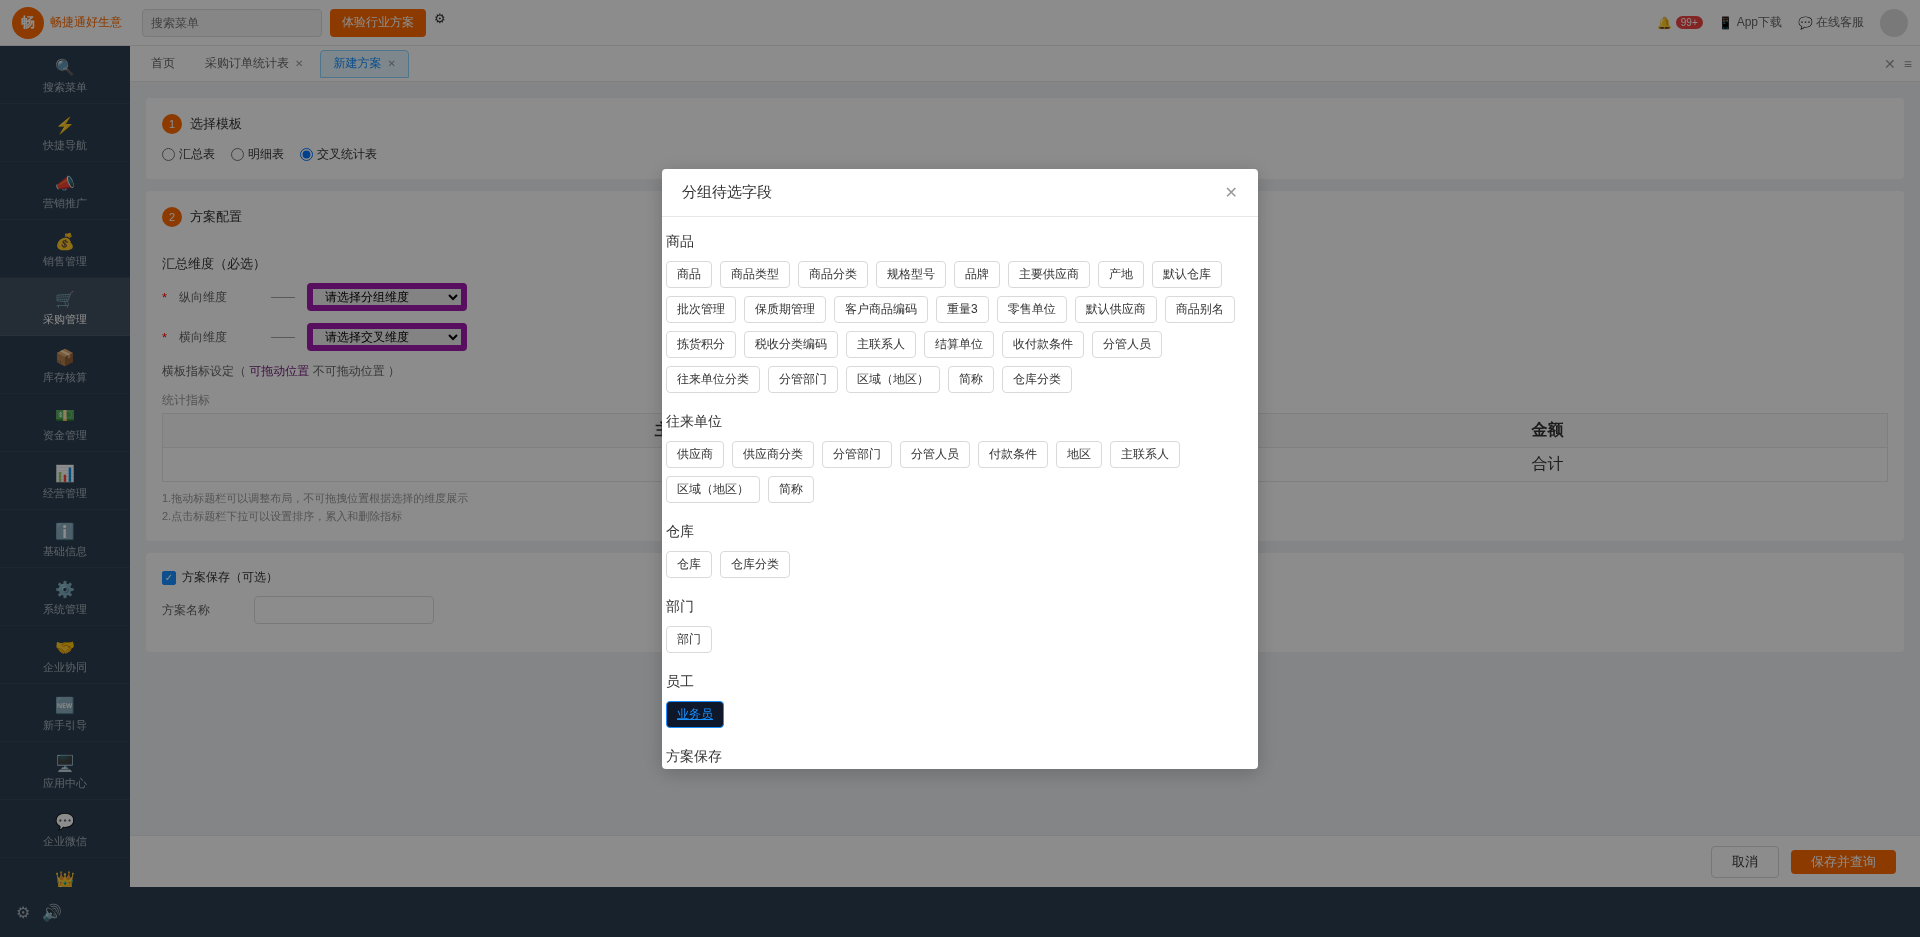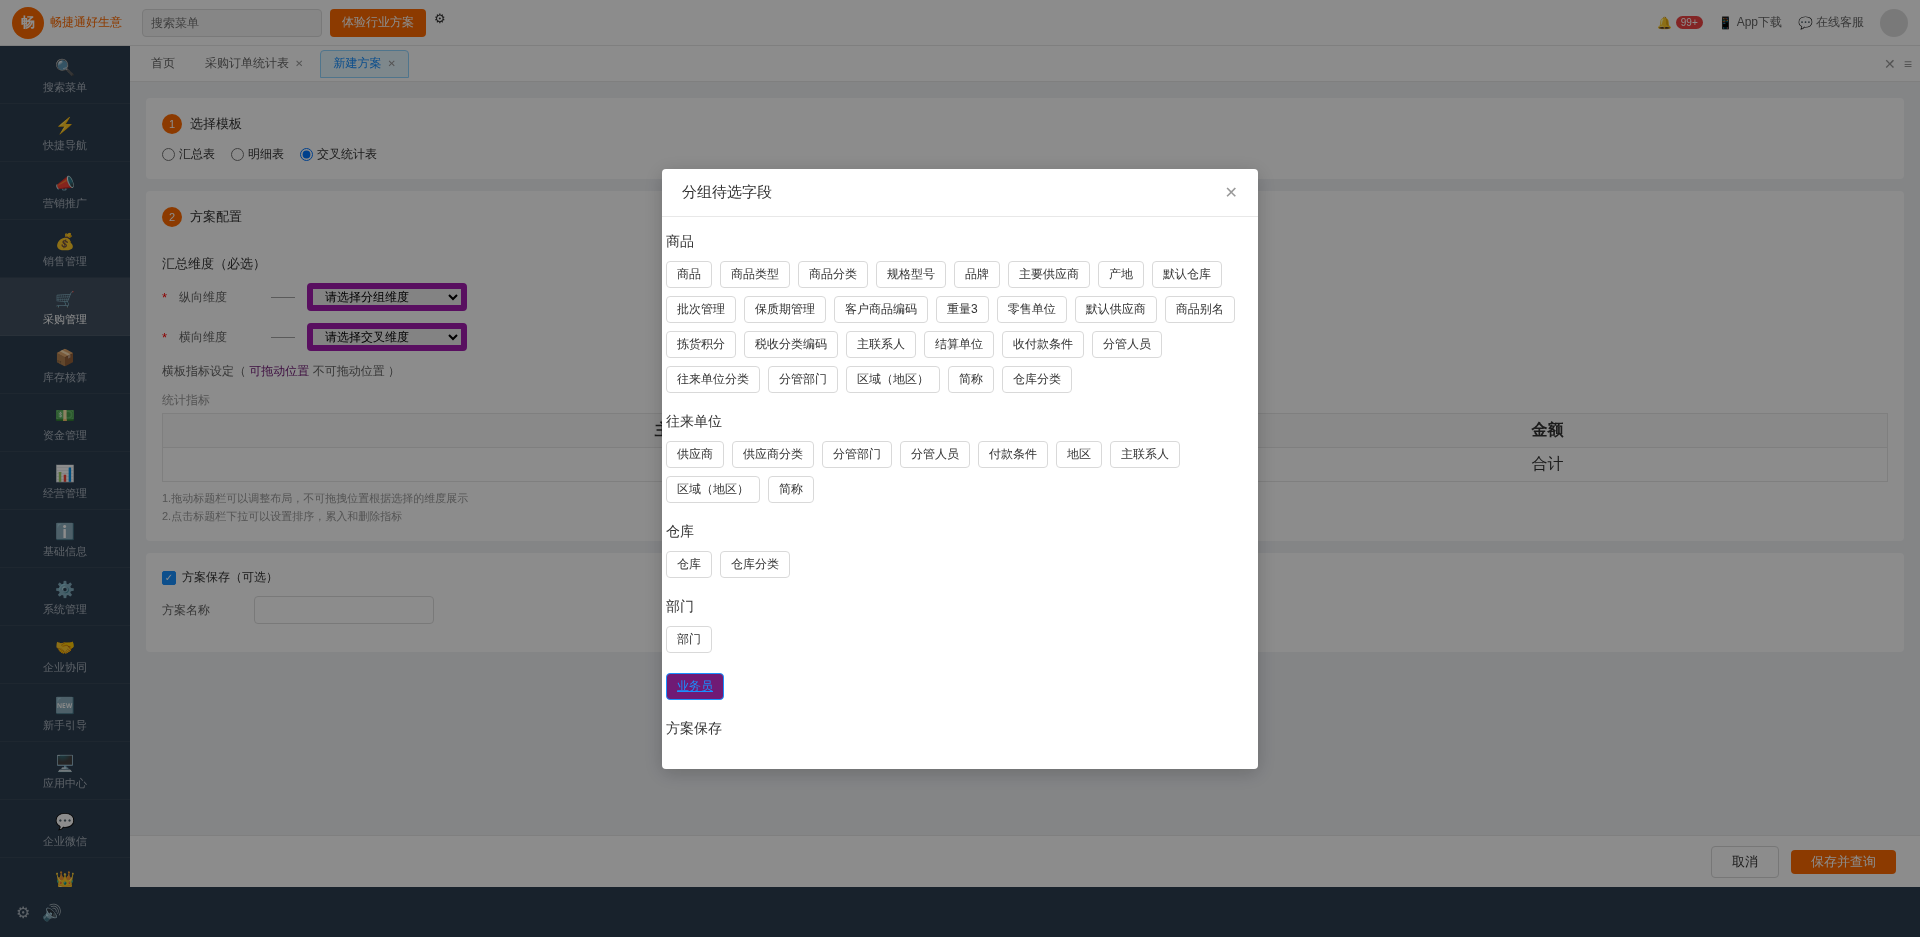--- a/index.html
+++ b/index.html
@@ -248,21 +248,21 @@
     .field-tag {
       border: 1px solid #d9d9d9;
       border-radius: 4px;
       padding: 4px 10px;
       font-size: 12px;
       cursor: pointer;
       background: #fff;
       color: #333;
       white-space: nowrap;
     }
-    .field-tag.selected { border-color: #1890ff; color: #1890ff; background: #701a75; text-decoration: underline; }
+    .field-tag.selected { border-color: #1890ff; color: #1890ff; background: #0f172a; text-decoration: underline; }
 
     
     .modal-body::-webkit-scrollbar { width: 6px; height: 6px; }
     .modal-body::-webkit-scrollbar-track { background: #f1f1f1; }
     .modal-body::-webkit-scrollbar-thumb { background: #ccc; border-radius: 3px; }
 
     
     .bottom-bar {
       position: fixed;
       bottom: 0; left: 0; right: 0;
@@ -631,20 +631,21 @@
       </div>
 
       <div class="field-section">
         <div class="field-section-title">部门</div>
         <div class="field-tags">
           <span class="field-tag">部门</span>
         </div>
       </div>
 
       <div class="field-section">
+        <div class="field-section-title">员工</div>
         <div class="field-tags">
           <span class="field-tag selected">业务员</span>
         </div>
       </div>
 
       <div class="field-section">
         <div class="field-section-title">方案保存</div>
 
       </div>
 

